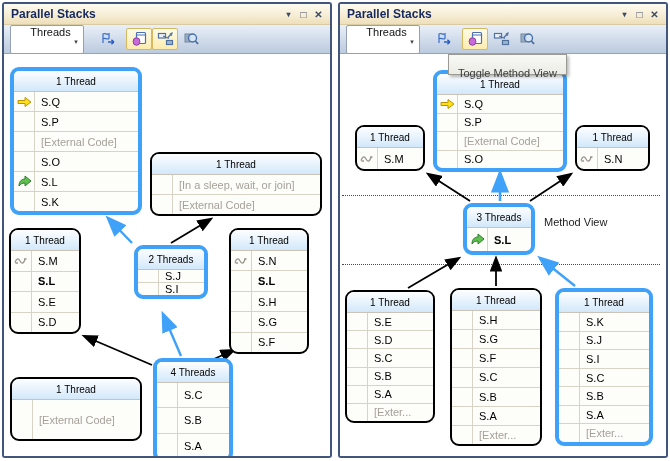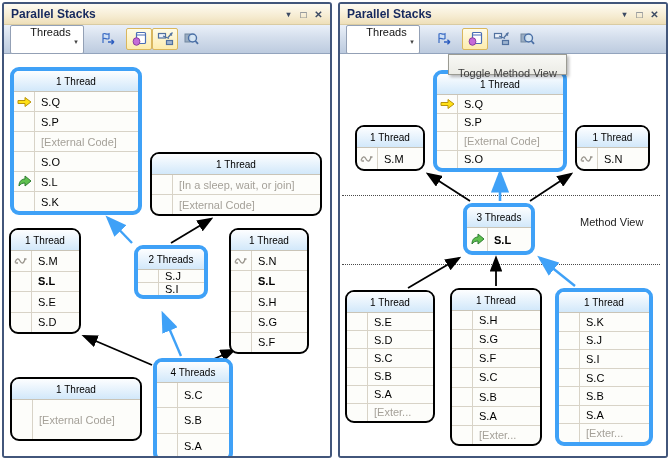--- a/index.html
+++ b/index.html
@@ -35,21 +35,21 @@
   .trow { flex:1; display:flex; align-items:center; border-top:1px solid #d8d3c7; min-height:0; }
   .trow:first-child { border-top:none; }
   .ticon { flex:0 0 21px; align-self:stretch; border-right:1px solid #d8d3c7; display:flex; align-items:center; justify-content:center; }
   .ticon svg { display:block; }
   .tlabel { padding-left:6px; font-size:11px; color:#000; white-space:nowrap; overflow:hidden; }
   .tlabel.dim { color:#a5a199; }
   .tlabel.b { font-weight:bold; }
 
   .dotsep { position:absolute; left:2px; width:318px; border-top:1.5px dotted #4a4a4a; z-index:1; }
 
-  .method-label { position:absolute; font-size:11px; color:#1c1c1c; z-index:3; white-space:nowrap;margin-left:36px; }
+  .method-label { position:absolute; font-size:11px; color:#1c1c1c; z-index:3; white-space:nowrap; }
 
   .tooltip { position:absolute; height:21px; line-height:19px; background:linear-gradient(#f8f8f5,#ecece6); border:1px solid #9b9b93; padding:9px 9px; font-size:11px; color:#3c3c3c; box-shadow:2px 2px 3px rgba(0,0,0,.28); white-space:nowrap; z-index:20; }
 </style>
 </head>
 <body>
 
 <section class="panel" id="panel-left">
   <header class="titlebar">
     <span class="title">Parallel Stacks</span>
     <span class="controls">

